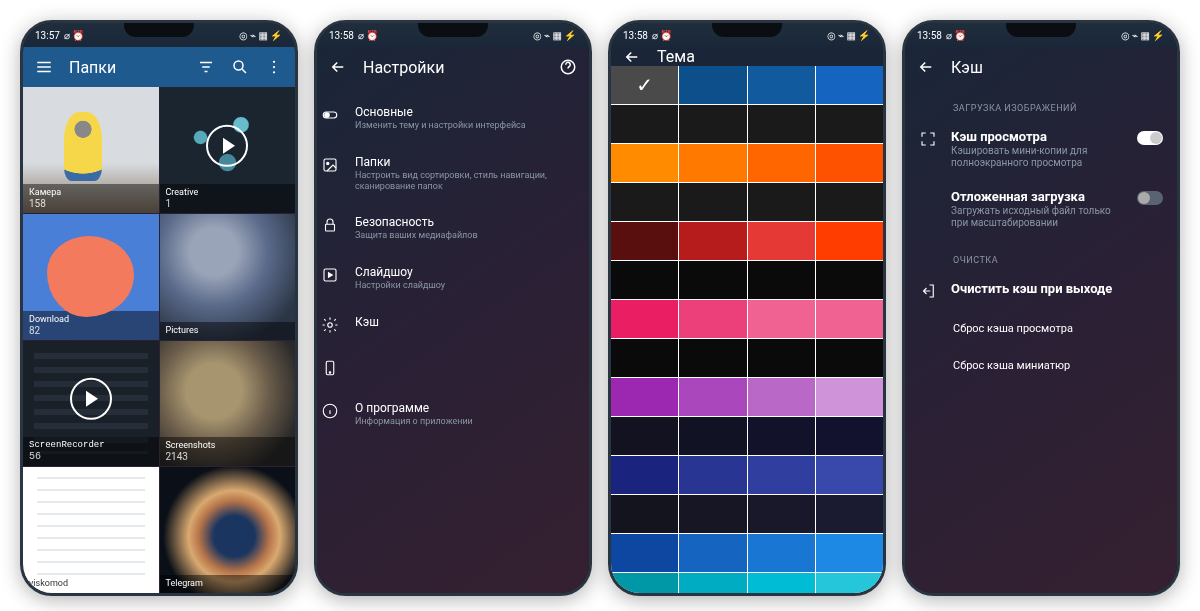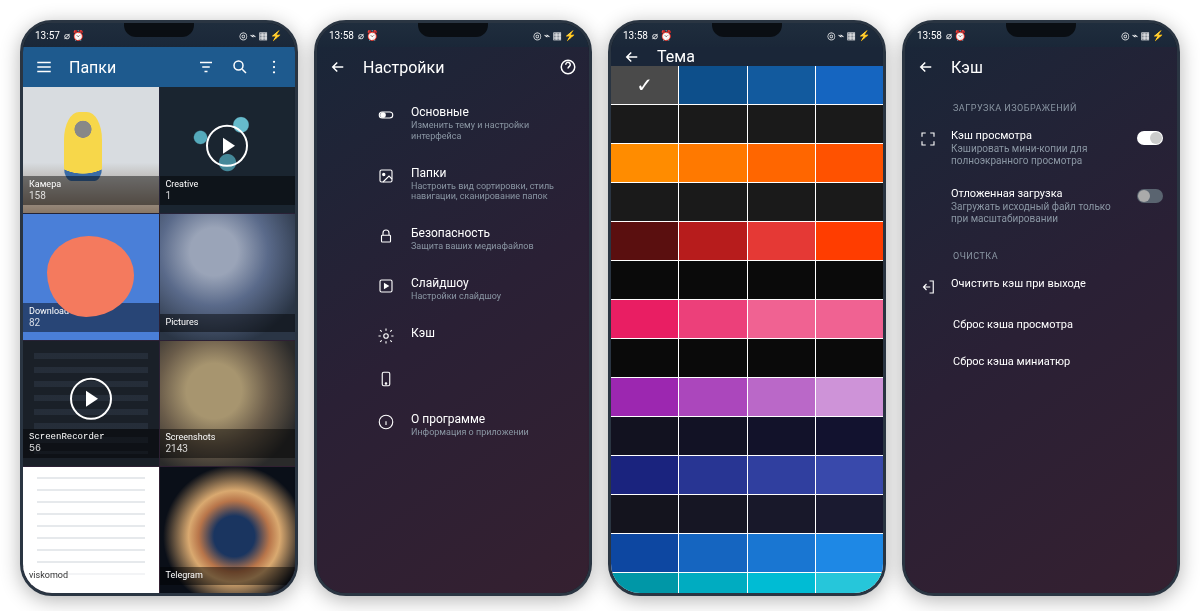--- a/index.html
+++ b/index.html
@@ -75,21 +75,21 @@
     overflow: hidden;
   }
   .folder-tile {
     position: relative;
     background: #222;
     min-height: 116px;
     overflow: hidden;
   }
   .folder-label {
     position: absolute;
-    bottom: 8px;
+    bottom: 0;
     left: 0;
     right: 0;
     padding: 4px 6px;
     background: rgba(0,0,0,0.45);
     color: #fff;
     font-size: 9px;
     line-height: 1.1;
   }
   .folder-count { font-size: 10px; opacity: 0.8; }
   .play-circle {
@@ -108,22 +108,21 @@
     border-bottom: 8px solid transparent;
     margin-left: 3px;
   }
 
   
   .settings-list { flex: 1; padding: 6px 0; }
   .s-item {
     display: flex;
     align-items: flex-start;
     gap: 16px;
-    padding: 12px 16px;
-    margin-left: 44px;
+    padding: 12px 4px;
   }
   .s-icon {
     width: 18px; height: 18px;
     display: flex; align-items: center; justify-content: center;
     margin-top: 1px;
     color: #fff;
     flex-shrink: 0;
   }
   .s-text { flex: 1; }
   .s-title { color: #fff; font-size: 12px; }
@@ -157,21 +156,21 @@
     padding: 16px 16px 6px 48px;
   }
   .c-item {
     display: flex;
     align-items: flex-start;
     gap: 14px;
     padding: 10px 14px;
   }
   .c-icon { width: 18px; height:18px; display:flex; align-items:center; justify-content:center; color:#fff; flex-shrink:0; margin-top:1px;}
   .c-text { flex: 1; }
-  .c-title { color: #fff; font-size: 11px; }
+  .c-title { color: #fff; font-size: 13px; font-weight: bold; }
   .c-sub { color: #8a96a3; font-size: 10px; margin-top: 1px; line-height:1.2; }
   .toggle {
     width: 26px; height: 14px;
     background: #fff;
     border-radius: 7px;
     position: relative;
     flex-shrink: 0;
     margin-top: 2px;
   }
   .toggle::after {

